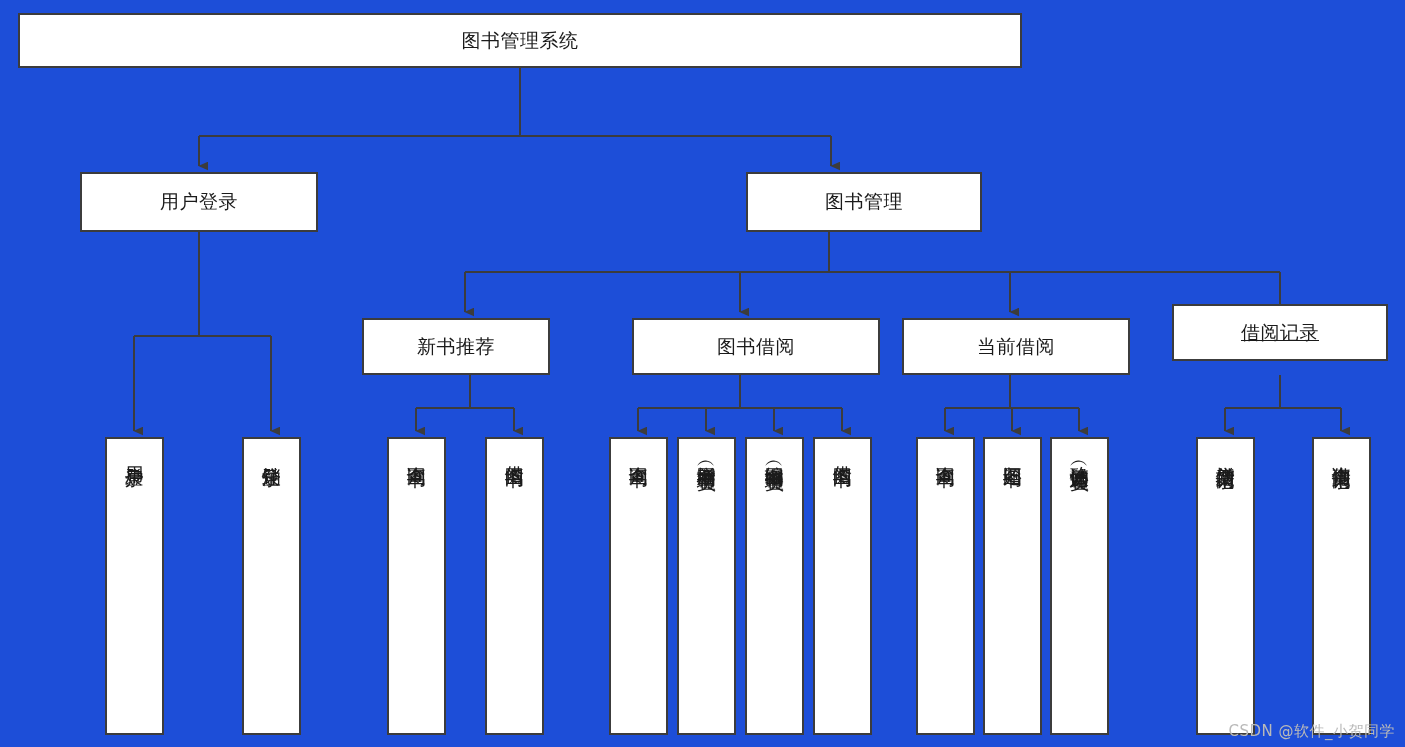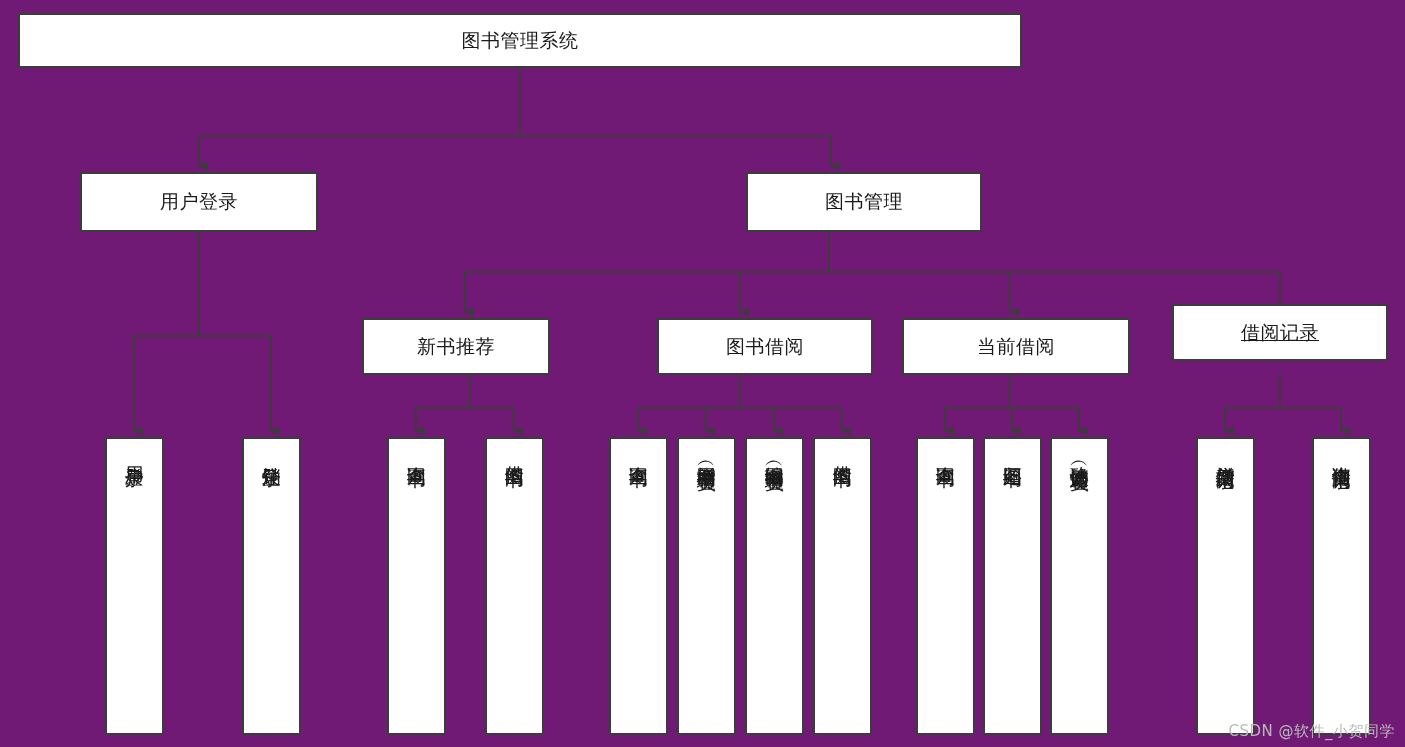--- a/index.html
+++ b/index.html
@@ -2,21 +2,21 @@
 <html><head>
 <meta charset="utf-8">
 <title>图书管理系统 功能结构图</title>
 <style>
   html,body{margin:0;padding:0;background:#ffffff;}
   body{
     width:1405px;height:747px;overflow:hidden;
     font-family:"DejaVu Sans","Liberation Sans",sans-serif;
     color:#1a1a1a;
   }
-  #diagram-root{position:relative;width:1405px;height:747px;background:#701a75;}
+  #diagram-root{position:relative;width:1405px;height:747px;background:#1d4ed8;}
   svg#connector-layer{position:absolute;left:0;top:0;width:1405px;height:747px;}
   .node-box{
     position:absolute;
     box-sizing:border-box;
     background:#ffffff;
     border:2.5px solid #3c3c3c;
     display:flex;
     align-items:center;
     justify-content:center;
     overflow:hidden;
@@ -117,21 +117,21 @@
   <div class="node-box" style="left:80px;top:172px;width:238px;height:60px;">
     <span class="node-label">用户登录</span>
   </div>
   <div class="node-box" style="left:711px;top:172px;width:236px;height:60px;margin-left:35px;">
     <span class="node-label">图书管理</span>
   </div>
 
   <div class="node-box" style="left:362px;top:318px;width:188px;height:57px;">
     <span class="node-label">新书推荐</span>
   </div>
-  <div class="node-box" style="left:657px;top:318px;width:216px;height:57px;">
+  <div class="node-box" style="left:632px;top:318px;width:248px;height:57px;">
     <span class="node-label">图书借阅</span>
   </div>
   <div class="node-box" style="left:902px;top:318px;width:228px;height:57px;">
     <span class="node-label">当前借阅</span>
   </div>
   <div class="node-box" style="left:1172px;top:304px;width:216px;height:57px;text-decoration:underline;">
     <span class="node-label">借阅记录</span>
   </div>
 
   <div class="node-box leaf" style="left:105px;top:437px;width:59px;height:298px;">

